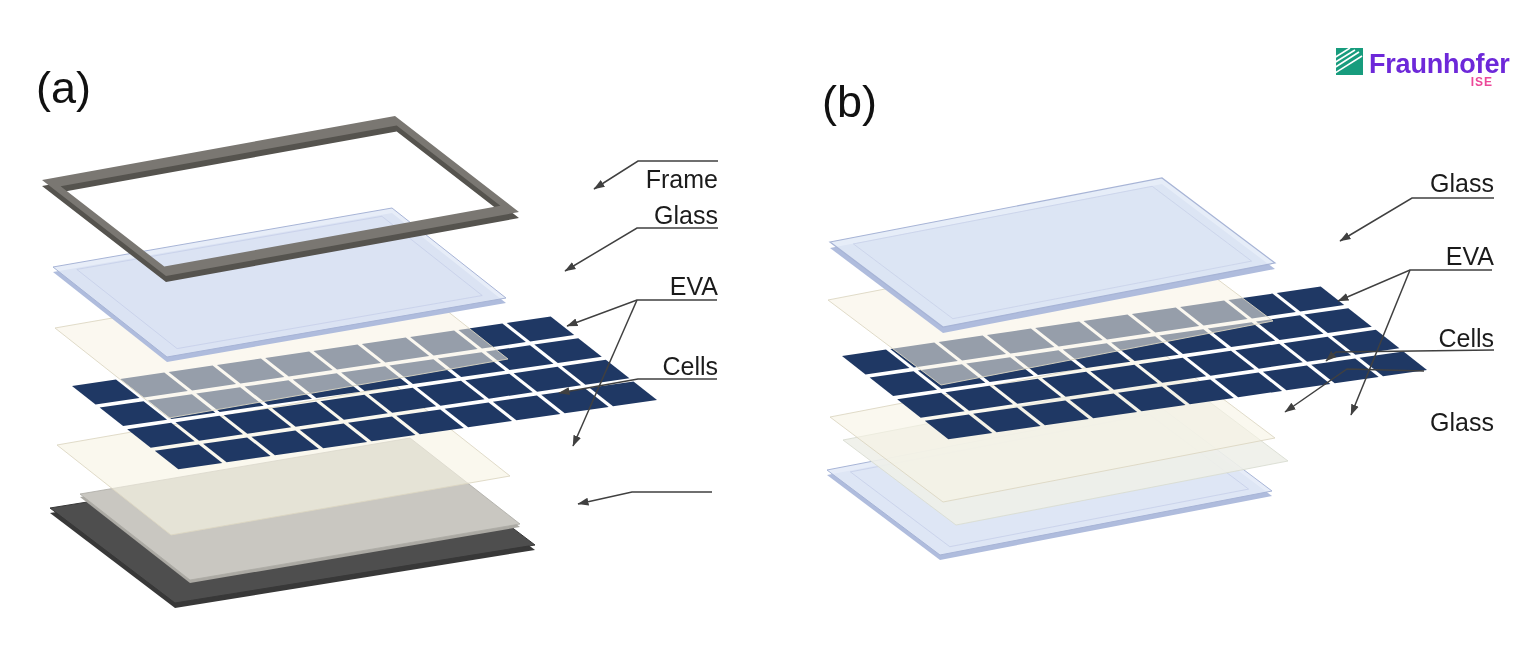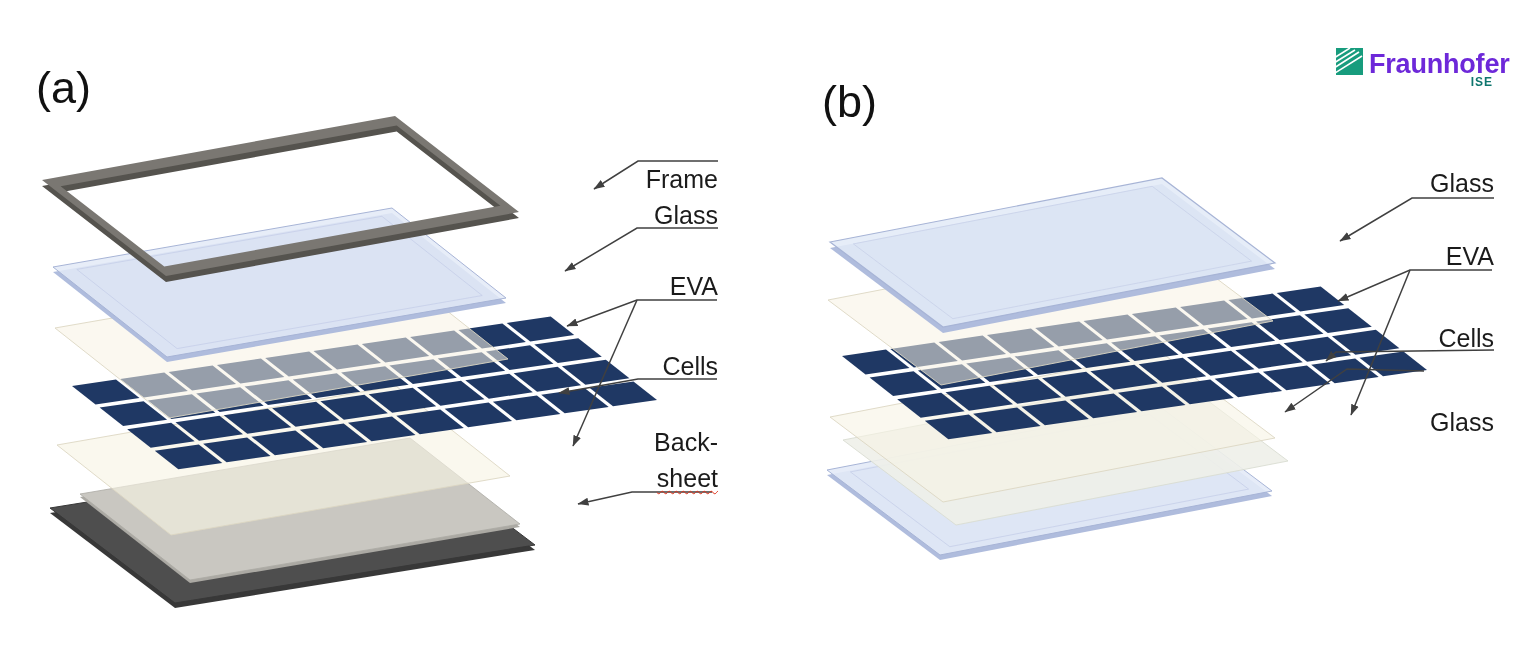--- a/index.html
+++ b/index.html
@@ -7,21 +7,21 @@
          font-family:"Liberation Sans", sans-serif;}
   .art{position:absolute;left:0;top:0;}
   .cap{position:absolute;font-size:45px;color:#111;letter-spacing:0px;white-space:nowrap;}
   .lbl{position:absolute;font-size:25px;color:#1b1b1b;white-space:nowrap;text-align:right;line-height:36px;}
   .lbl-a{right:818px;}
   .lbl-b{right:42px;}
   .misspell{text-decoration:underline wavy #e0311a 1px;text-underline-offset:3px;}
   .logo{position:absolute;right:40px;top:44px;width:160px;height:50px;}
   .logo-box{position:absolute;left:0;top:4px;}
   .logo-brand{position:absolute;left:33px;top:5px;font-size:27px;font-weight:700;color:#6d28d9;letter-spacing:-0.2px;white-space:nowrap;}
-  .logo-inst{position:absolute;right:3px;top:31px;font-size:12px;font-weight:700;color:#0f766e;letter-spacing:1px;}
+  .logo-inst{position:absolute;right:3px;top:31px;font-size:12px;font-weight:700;color:#ec4899;letter-spacing:1px;}
 </style>
 </head>
 <body>
 
 <div class="stage">
 
   <svg id="art" class="art" width="1536" height="661" viewBox="0 0 1536 661">
       <defs>
         <marker id="ah" markerWidth="12" markerHeight="9" refX="10.5" refY="4.5" orient="auto" markerUnits="userSpaceOnUse">
           <path d="M0,0.5 L11,4.5 L0,8.5 Z" fill="#404040"></path>
@@ -150,24 +150,20 @@
       </g>
     </svg>
 
   <div class="cap" style="left:36px;top:62px;">(a)</div>
   <div class="cap" style="left:822px;top:76px;">(b)</div>
 
   <div class="lbl lbl-a" style="top:130px;margin-top:31px;">Frame</div>
   <div class="lbl lbl-a" style="top:197px;">Glass</div>
   <div class="lbl lbl-a" style="top:268px;">EVA</div>
   <div class="lbl lbl-a" style="top:348px;">Cells</div>
-  <div class="lbl lbl-a" style="top:424px;">
-    <span>Back-</span><br>
-    <span class="misspell">sheet</span>
-  </div>
 
   <div class="lbl lbl-b" style="top:165px;">Glass</div>
   <div class="lbl lbl-b" style="top:238px;">EVA</div>
   <div class="lbl lbl-b" style="top:320px;">Cells</div>
   <div class="lbl lbl-b" style="top:404px;">Glass</div>
 
   <div class="logo">
     <svg class="logo-box" width="27" height="27">
       <rect x="0" y="0" width="27" height="27" fill="#179C7D"></rect>
       <g stroke="#ffffff" stroke-width="1.6">

